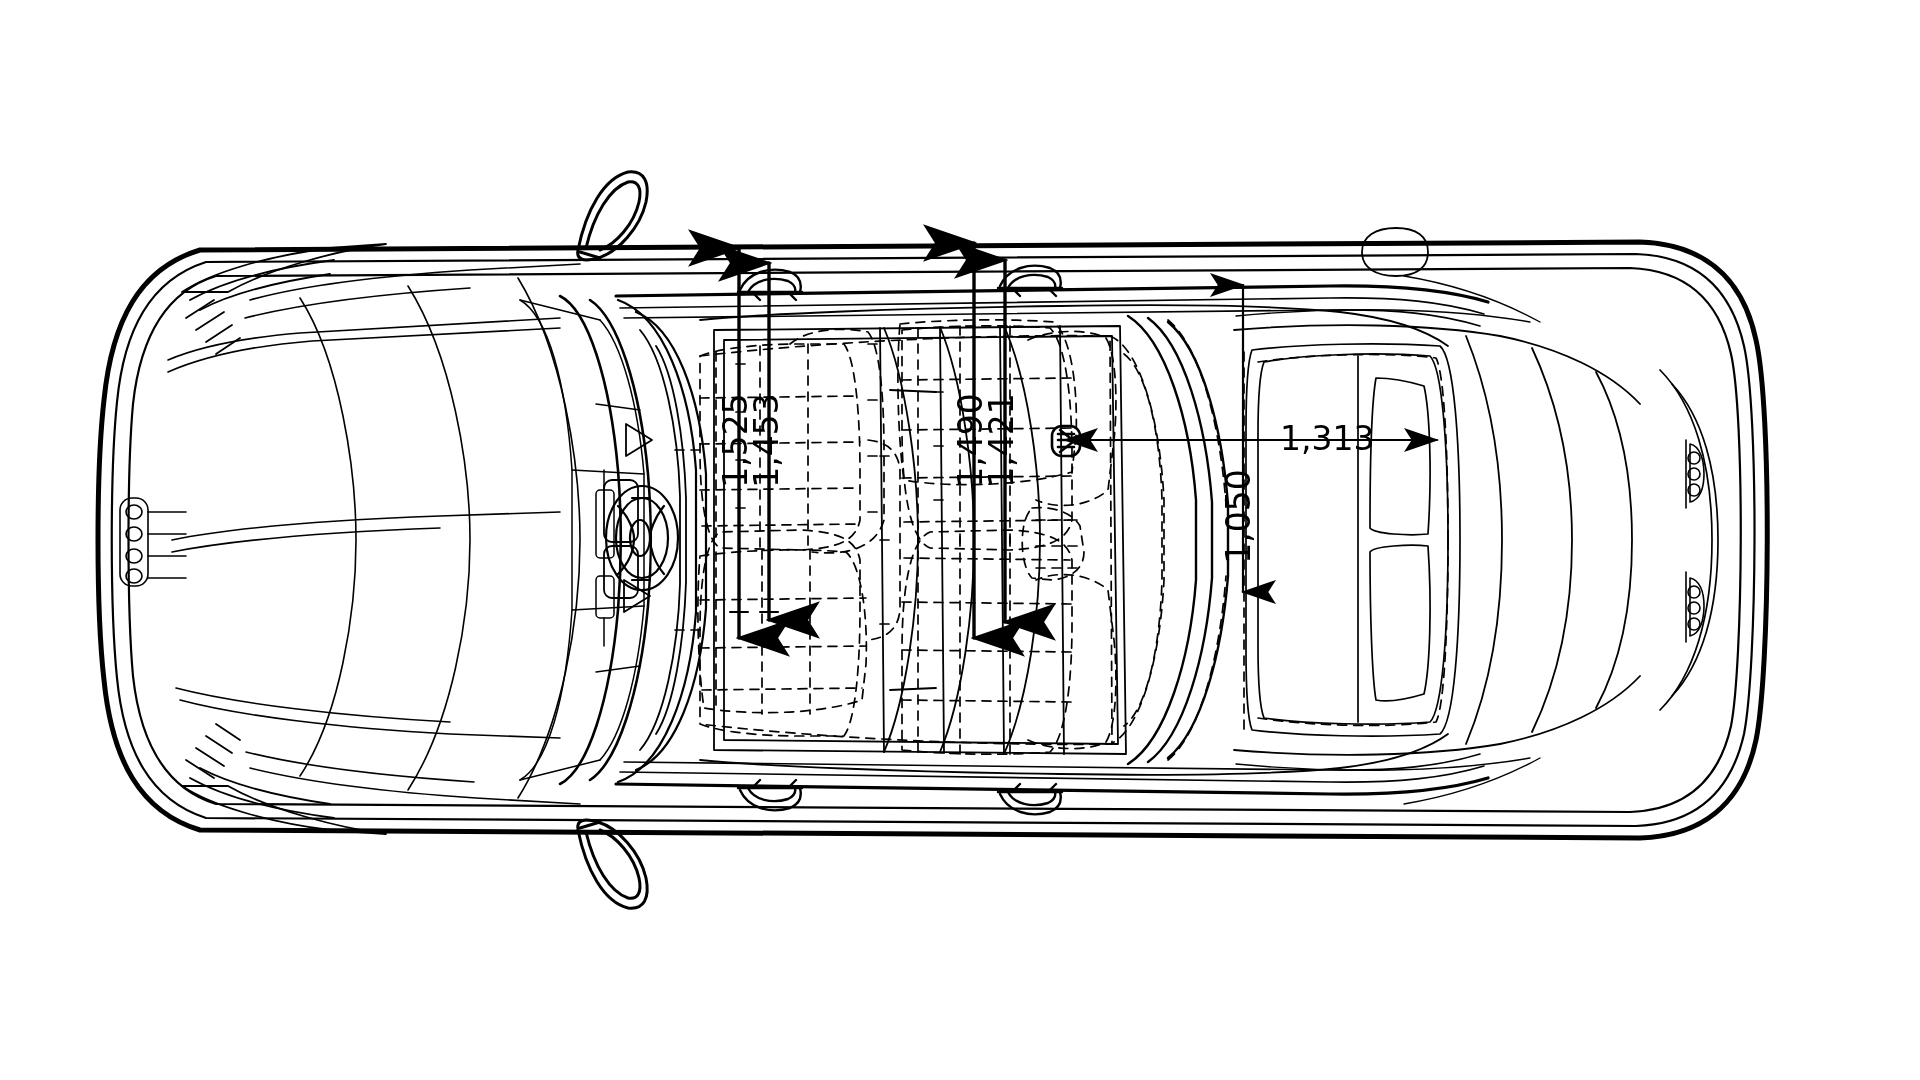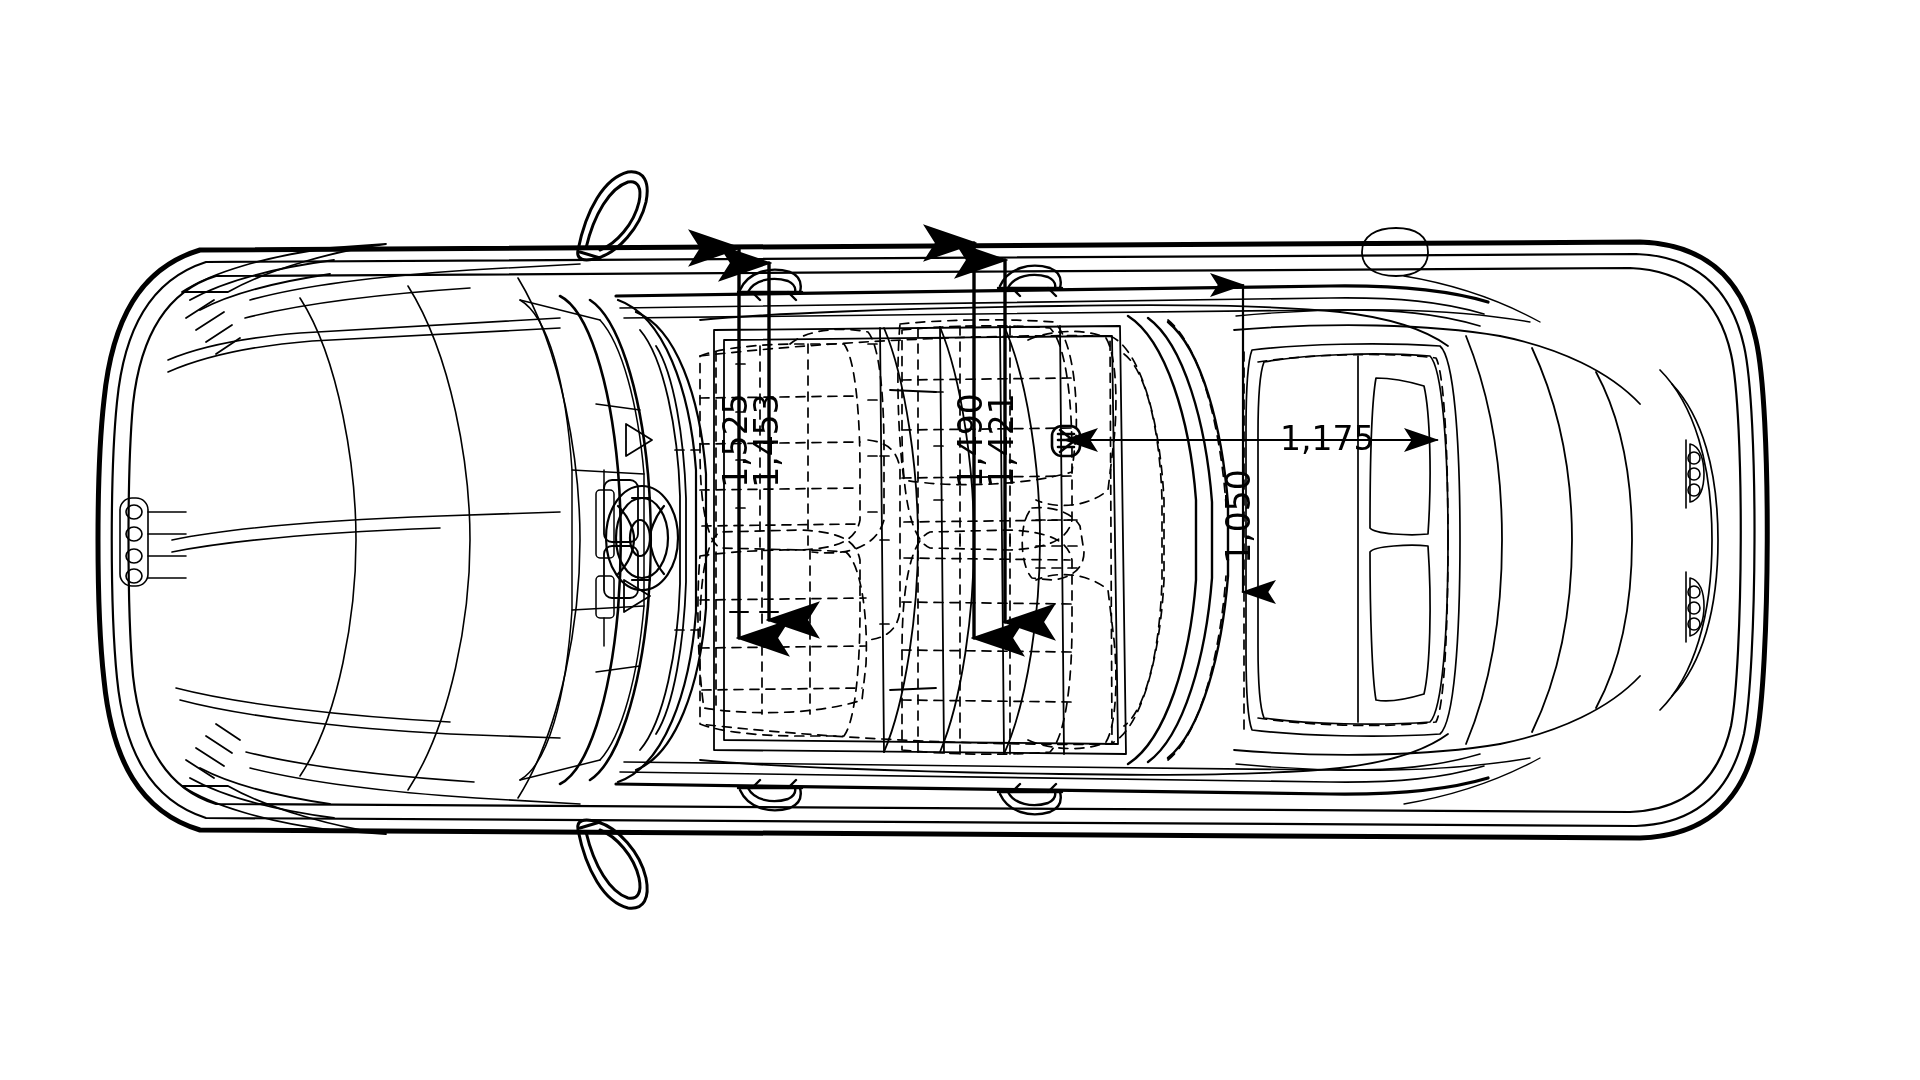--- a/index.html
+++ b/index.html
@@ -412,15 +412,15 @@
 <div class="dimlabel vert" style="left:645px;top:424px;width:180px;text-align:center;">1,525</div>
 
 <div class="dimlabel vert" style="left:676px;top:424px;width:180px;text-align:center;">1,453</div>
 
 <div class="dimlabel vert" style="left:880px;top:424px;width:180px;text-align:center;">1,490</div>
 
 <div class="dimlabel vert" style="left:911px;top:424px;width:180px;text-align:center;">1,421</div>
 
 <div class="dimlabel vert" style="left:1148px;top:500px;width:180px;text-align:center;">1,050</div>
 
-<div class="dimlabel" style="left:1280px;top:422px;">1,175</div>
+<div class="dimlabel" style="left:1280px;top:422px;">1,313</div>
 
 </div>
 
 </body></html>

